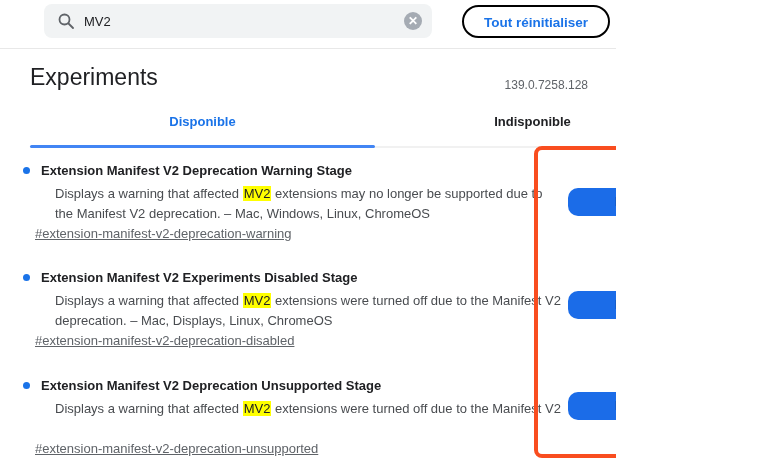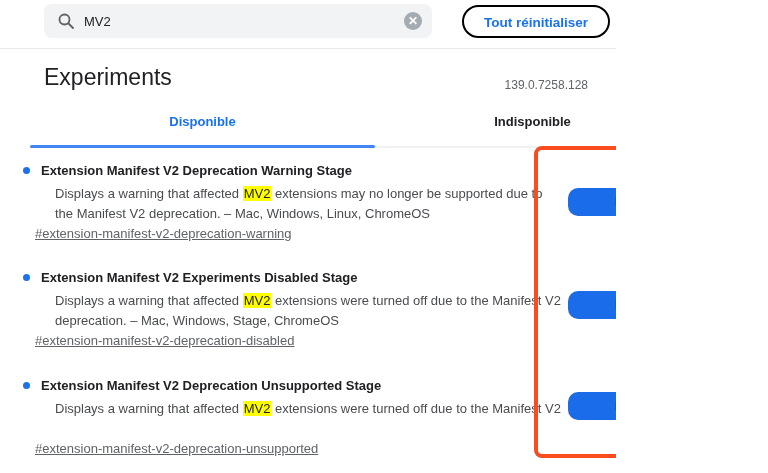--- a/index.html
+++ b/index.html
@@ -22,21 +22,21 @@
   }
   .reset-btn {
     position:absolute; right:6px; top:5px; height:33px; padding:0 20px;
     border:2px solid #000000; border-radius:17px; background:#fff;
     color:#1a73e8; font-size:13.5px; font-weight:700; line-height:31px;
     font-family:"Liberation Sans", sans-serif; cursor:pointer;
   }
   .header-divider { position:absolute; left:0; top:48px; width:768px; height:1px; background:#e8e8e8; }
 
   
-  .page-title { position:absolute; left:44px; top:64px; font-size:23px; font-weight:400; color:#202124; }
+  .page-title { position:absolute; left:30px; top:64px; font-size:23px; font-weight:400; color:#202124; }
   .version { position:absolute; right:28px; top:78px; font-size:12px; color:#5f6368; }
 
   
   .tab { position:absolute; top:114px; font-size:13px; font-weight:700; cursor:pointer; }
   .tab-available { left:30px; width:345px; text-align:center; color:#1a73e8; }
   .tab-unavailable { left:375px; width:315px; text-align:center; color:#202124; }
   .tab-underline-active { position:absolute; left:30px; top:145px; width:345px; height:3px; border-radius:2px; background:#4285f4; }
   .tab-underline-rest { position:absolute; left:375px; top:146px; width:365px; height:2px; background:#f1f1f1; }
 
   
@@ -92,21 +92,21 @@
     <div class="entry-title">Extension Manifest V2 Deprecation Warning Stage</div>
     <div class="entry-desc d1"><span>Displays a warning that affected </span><mark>MV2</mark><span> extensions may no longer be supported due to</span></div>
     <div class="entry-desc d2">the Manifest V2 deprecation. – Mac, Windows, Linux, ChromeOS</div>
     <a class="entry-link lk">#extension-manifest-v2-deprecation-warning</a>
   </div>
 
   <div class="entry" style="top:269px;">
     <span class="bullet"></span>
     <div class="entry-title">Extension Manifest V2 Experiments Disabled Stage</div>
     <div class="entry-desc d1"><span>Displays a warning that affected </span><mark>MV2</mark><span> extensions were turned off due to the Manifest V2</span></div>
-    <div class="entry-desc d2">deprecation. – Mac, Windows, Stage, ChromeOS</div>
+    <div class="entry-desc d2">deprecation. – Mac, Displays, Linux, ChromeOS</div>
     <a class="entry-link lk">#extension-manifest-v2-deprecation-disabled</a>
   </div>
 
   <div class="entry" style="top:377px;">
     <span class="bullet"></span>
     <div class="entry-title">Extension Manifest V2 Deprecation Unsupported Stage</div>
     <div class="entry-desc d1"><span>Displays a warning that affected </span><mark>MV2</mark><span> extensions were turned off due to the Manifest V2</span></div>
     <a class="entry-link lk">#extension-manifest-v2-deprecation-unsupported</a>
   </div>
 

